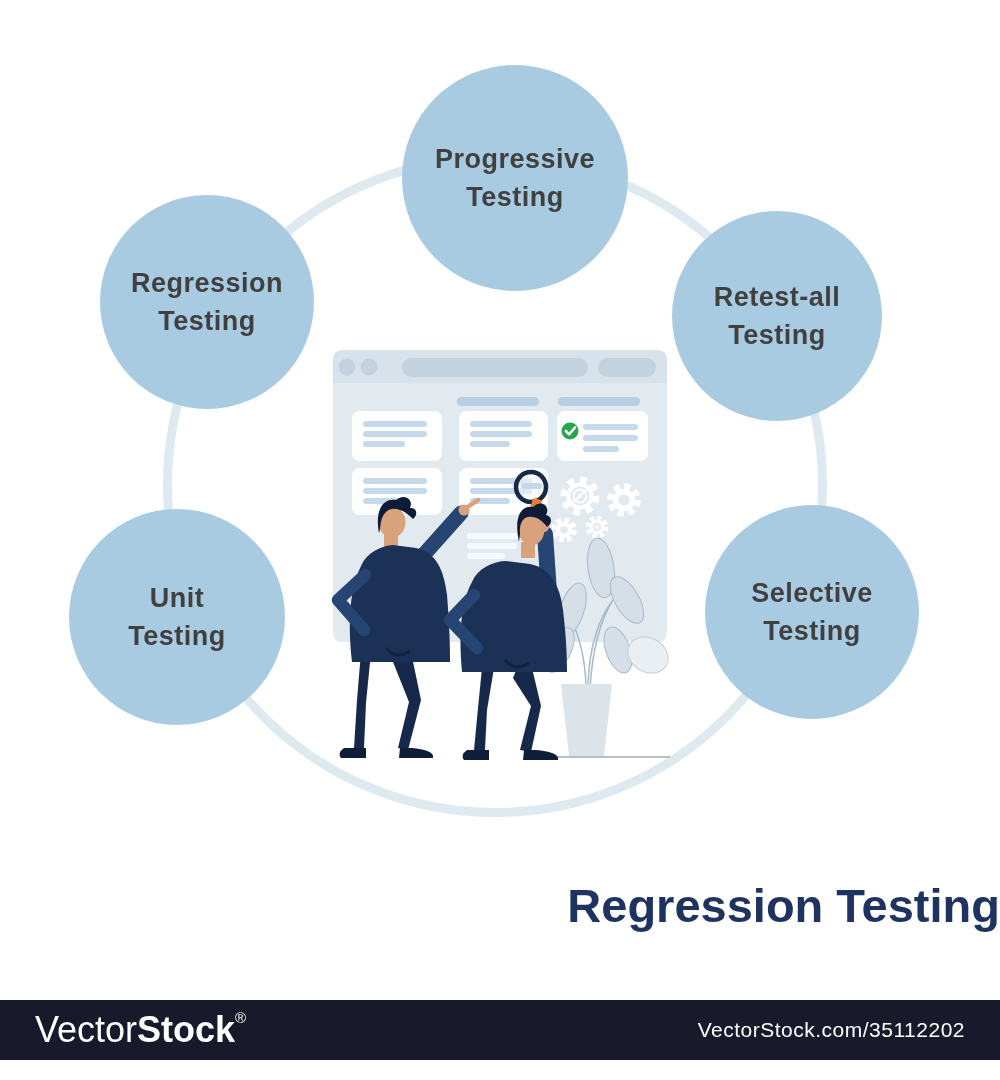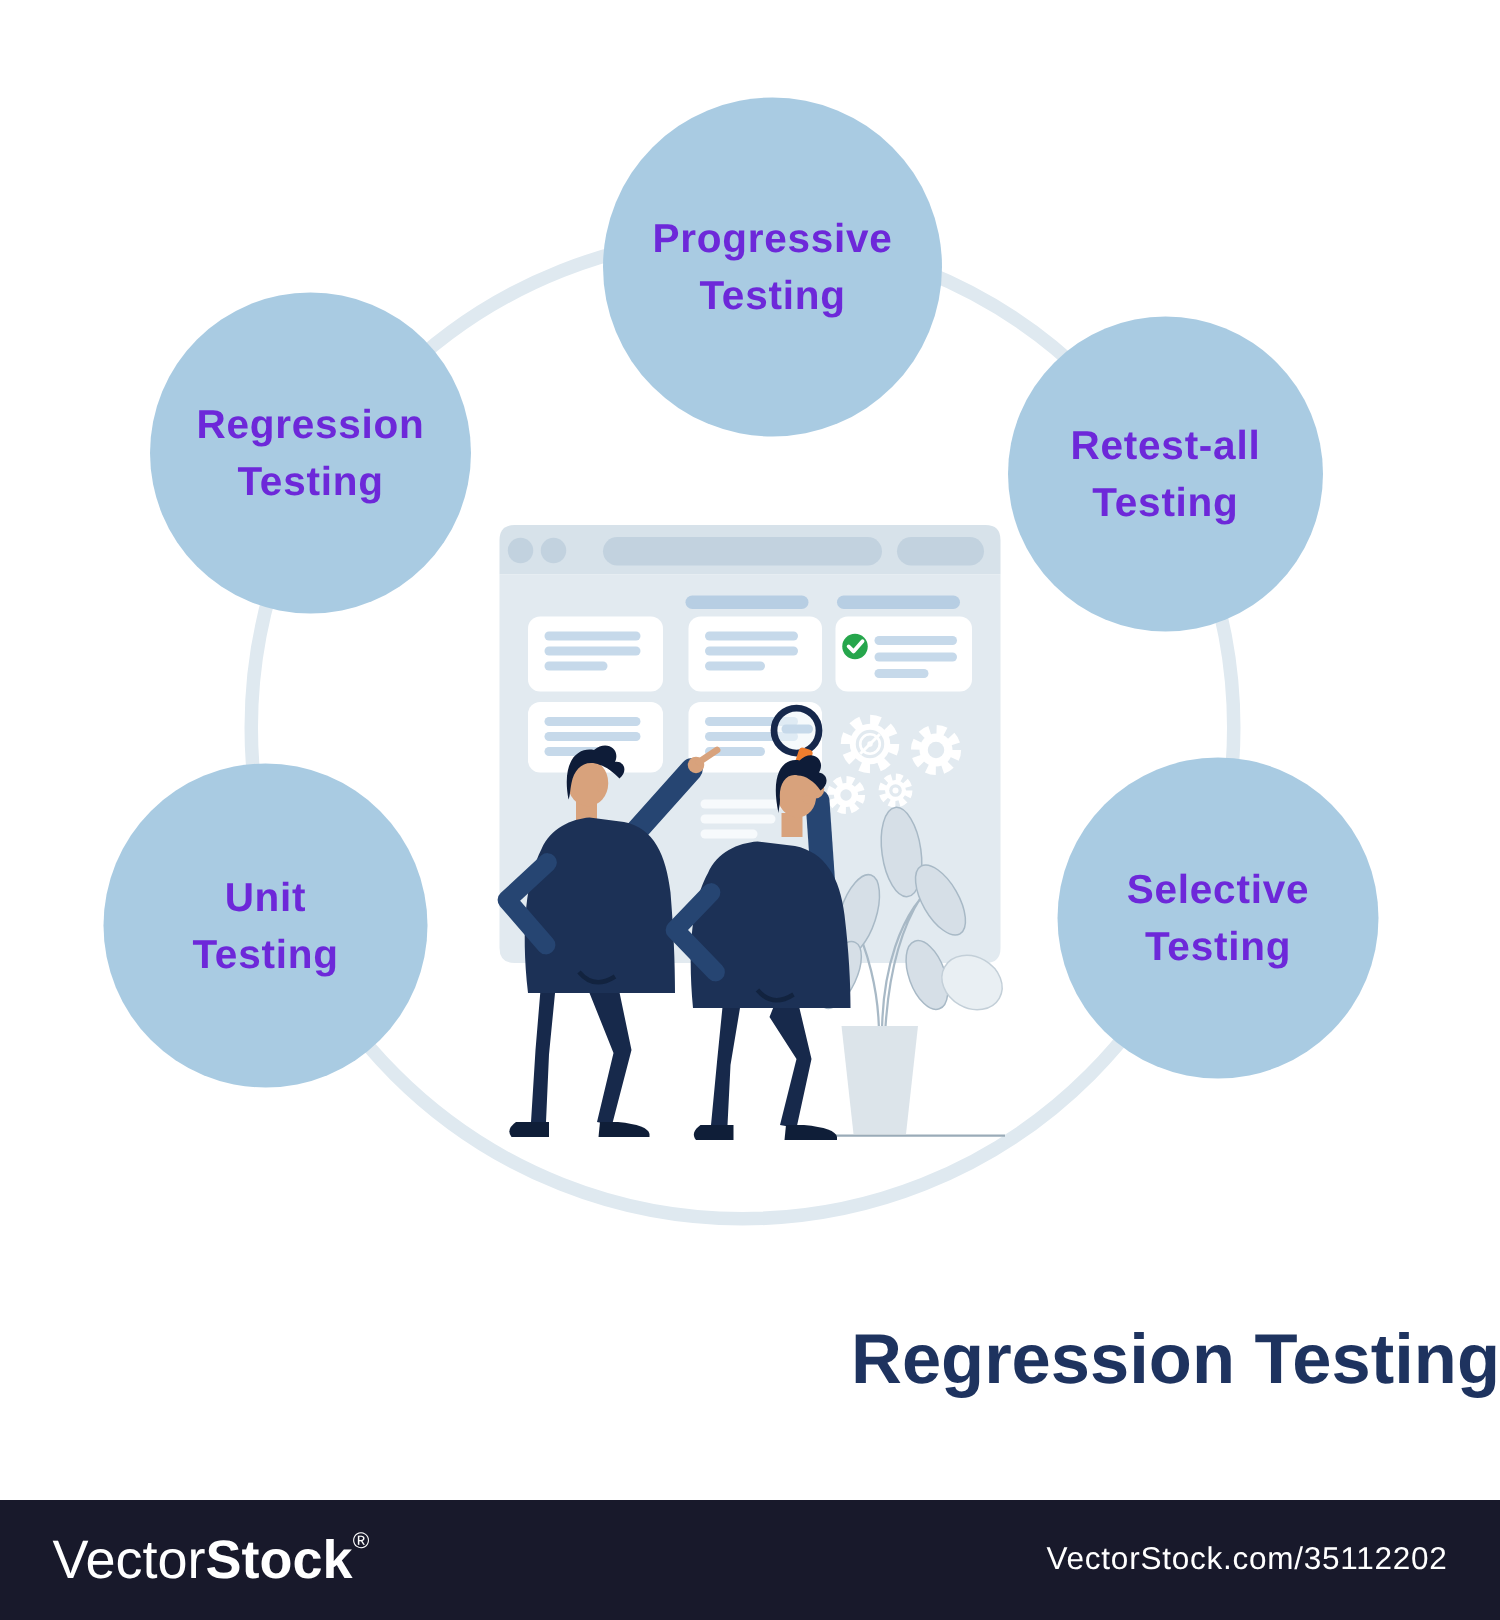--- a/index.html
+++ b/index.html
@@ -7,34 +7,34 @@
     position:relative;width:1000px;height:1080px;background:#ffffff;
     overflow:hidden;font-family:"Liberation Sans",sans-serif;
   }
   .orbit-ring{
     position:absolute;left:163px;top:153px;width:664px;height:664px;
     border:9px solid #dfe9f0;border-radius:50%;box-sizing:border-box;
   }
   .node{
     position:absolute;border-radius:50%;background:#a9cbe2;
     display:flex;align-items:center;justify-content:center;text-align:center;
-    color:#6d28d9;font-weight:700;font-size:27px;line-height:1.42;letter-spacing:.5px;
+    color:#404040;font-weight:700;font-size:27px;line-height:1.42;letter-spacing:.5px;
   }
   .node-progressive{left:402px;top:65px;width:226px;height:226px;}
   .node-selective{left:100px;top:195px;width:214px;height:214px;}
   .node-retest{left:672px;top:211px;width:210px;height:210px;}
   .node-unit{left:69px;top:509px;width:216px;height:216px;}
   .node-complete{left:705px;top:505px;width:214px;height:214px;}
   .scene{position:absolute;left:0;top:0;width:1000px;height:1080px;}
   .diagram-title{
     position:absolute;left:0;top:878px;width:1000px;text-align:right;
     color:#1e335f;font-weight:700;font-size:47px;letter-spacing:0px;
   }
   .footer{
-    position:absolute;left:0;top:1000px;width:1000px;height:80px;
+    position:absolute;left:0;top:1000px;width:1000px;height:60px;
     background:#18192b;color:#ffffff;display:flex;align-items:center;
     justify-content:space-between;box-sizing:border-box;padding:0 35px;
   }
   .logo{font-size:36px;line-height:1;white-space:nowrap;}
   .logo .light{font-weight:400;}
   .logo .bold{font-weight:700;}
   .logo .reg{font-size:15px;vertical-align:top;position:relative;top:-2px;font-weight:400;}
   .url{font-size:21px;font-weight:400;letter-spacing:.5px;}
 </style>
 </head>

